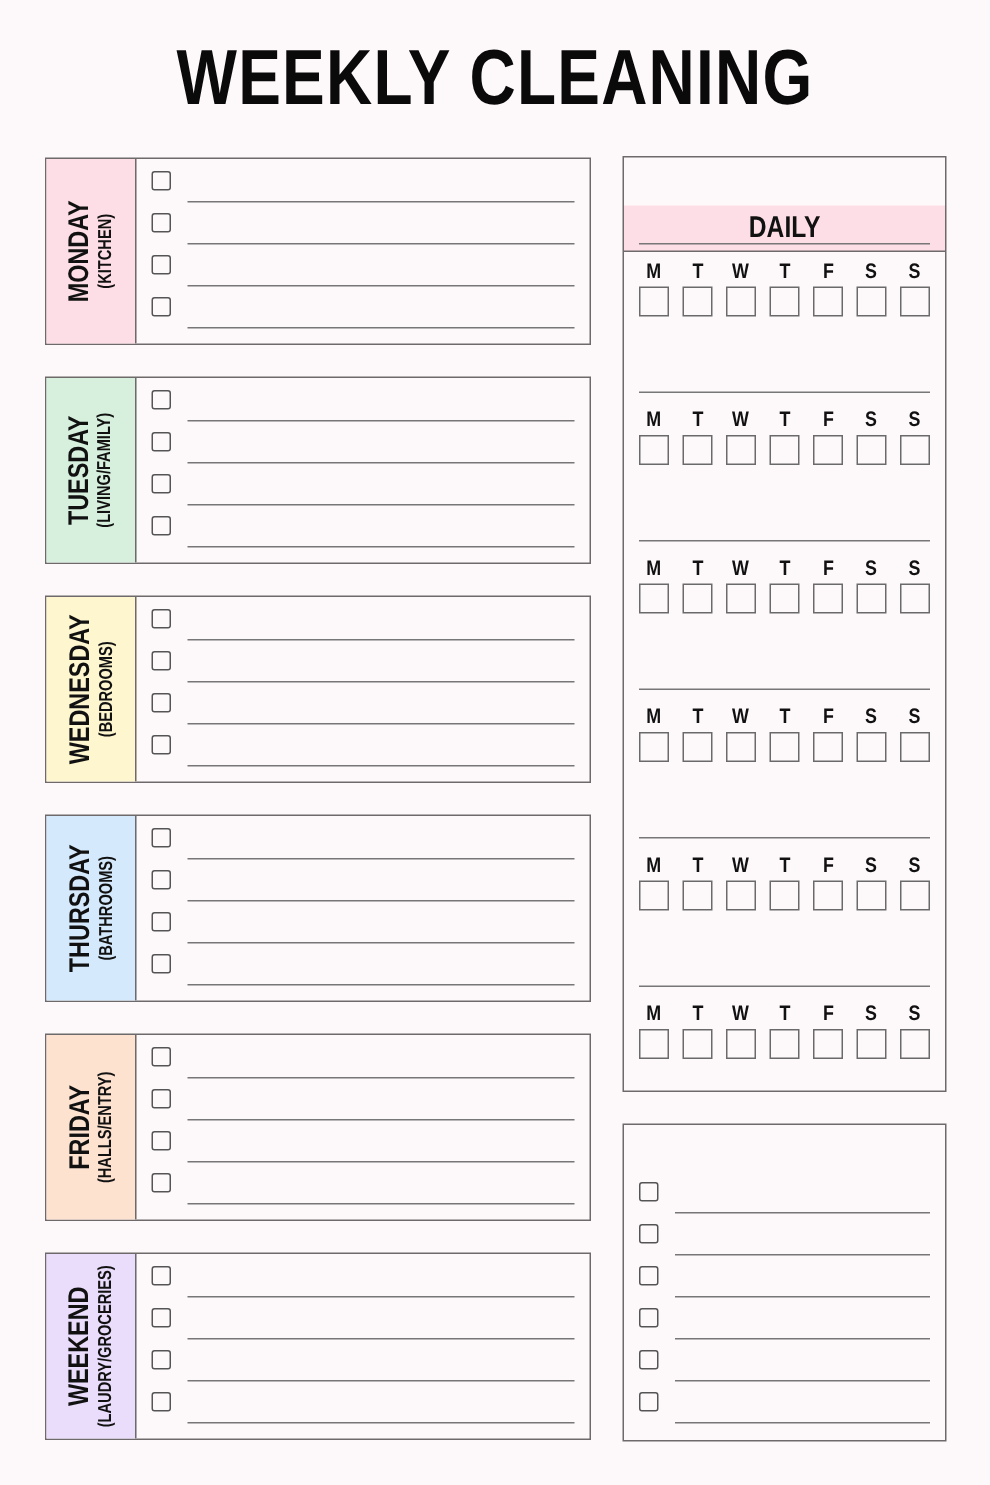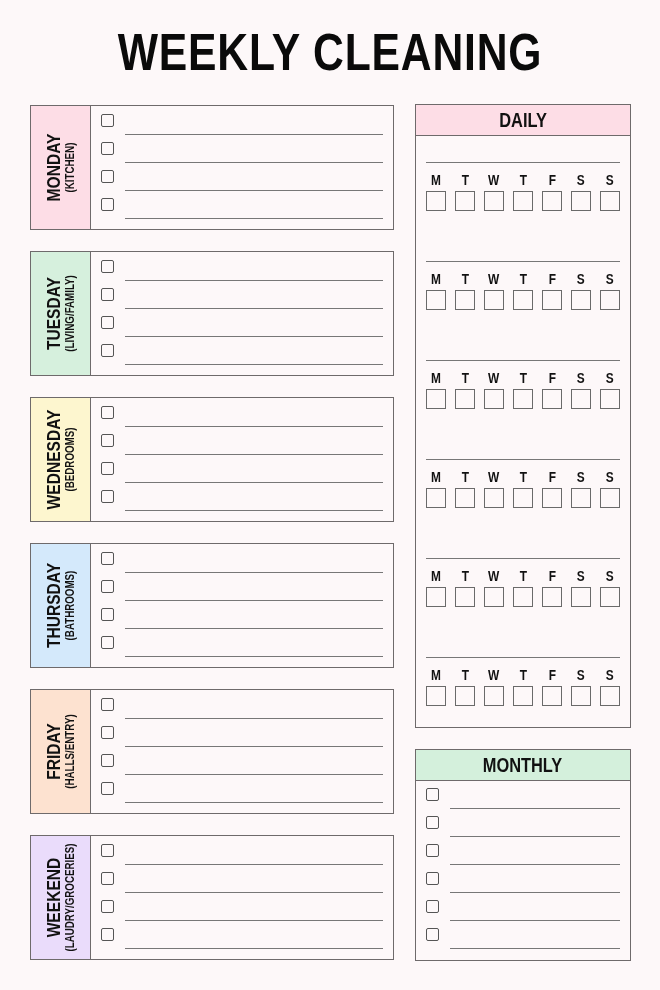--- a/index.html
+++ b/index.html
@@ -32,21 +32,21 @@
     position:absolute; left:10px; width:13px; height:13px; border:1.8px solid #555;
     border-radius:2px; box-sizing:border-box; background:#fdf8f9;
   }
   .line { position:absolute; left:34px; right:10px; height:0; border-top:1.5px solid #777; }
   .panel {
     position:absolute; left:415px; width:216px; border:1.5px solid #6e6a6b; box-sizing:border-box; background:#fdf8f9;
   }
   .panel .head {
     height:31px; border-bottom:1.5px solid #6e6a6b; box-sizing:border-box;
     display:flex; align-items:center; justify-content:center;
-    font-weight:bold; font-size:20px;
+    font-weight:bold; font-size:20px;margin-top:32px;
   }
   .panel .head span { display:inline-block; transform:scaleX(0.82); }
   .dgroup { position:absolute; left:10px; right:10px; height:60px; }
   .dgroup .rule { position:absolute; left:0; right:0; top:0; border-top:1.5px solid #777; }
   .dlet { position:absolute; top:10px; width:20px; text-align:center; font-weight:bold; font-size:14px; }
   .dlet span { display:inline-block; transform:scaleX(0.85); }
   .dbox { position:absolute; top:29px; width:20px; height:20px; border:1.6px solid #6a6a6a; box-sizing:border-box; background:#fdf8f9; }
   .mrow { position:absolute; left:0; right:0; height:28px; }
   .mrow .cb { left:10px; }
   .mrow .line { left:34px; right:10px; }
@@ -319,23 +319,20 @@
         <div class="dbox" style="left:116px"></div>
         <div class="dlet" style="left:145px"><span>S</span></div>
         <div class="dbox" style="left:145px"></div>
         <div class="dlet" style="left:174px"><span>S</span></div>
         <div class="dbox" style="left:174px"></div>
       </div>
     </div>
 </div>
 
 <div class="panel" style="top:749px;height:212px;">
-  <div class="head" style="background:#d4f0dc;">
-    <span>MONTHLY</span>
-  </div>
   <div id="monthly-rows" style="position:absolute;left:0;right:0;top:31px;bottom:0;">
       <div class="mrow" style="top: 6px;">
         <div class="cb" style="top:1px"></div>
     <div class="line" style="top:21px"></div>
       </div>
       <div class="mrow" style="top: 34px;">
         <div class="cb" style="top:1px"></div>
     <div class="line" style="top:21px"></div>
       </div>
       <div class="mrow" style="top: 62px;">

